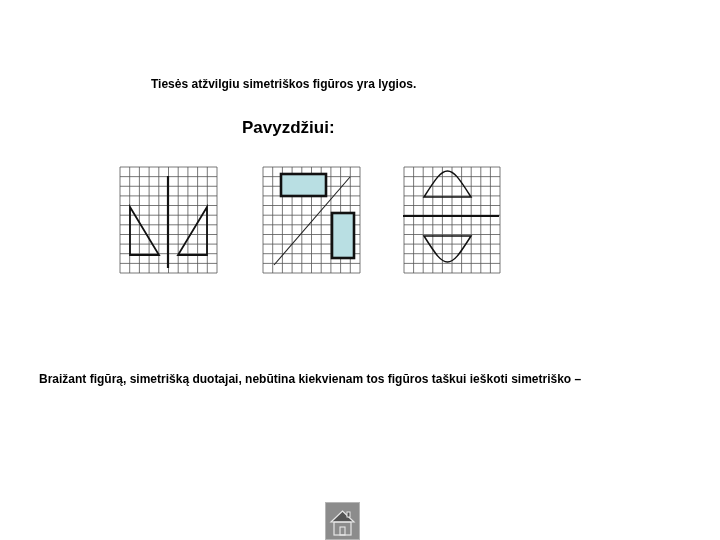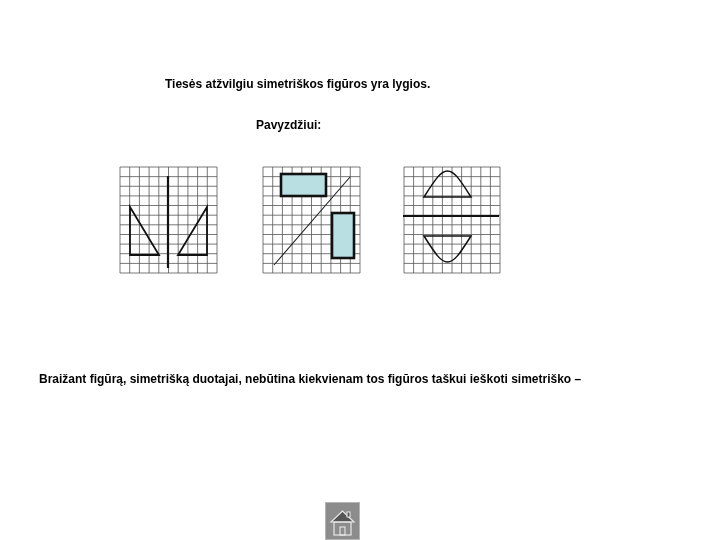--- a/index.html
+++ b/index.html
@@ -1,22 +1,22 @@
 <!DOCTYPE html>
 <html><head>
   <meta charset="utf-8">
   <style>
     html, body { margin: 0; padding: 0; background: #ffffff; }
     body { width: 720px; height: 540px; position: relative; overflow: hidden;
            font-family: "Liberation Sans", sans-serif; color: #000; }
     .abs { position: absolute; }
     .subtitle { left: 0; width: 594px; top: 77px; text-align: center;
                 font-size: 12px; font-weight: bold; }
-    .subtitle-inner { position: absolute; left: 165px; top: 0; white-space: nowrap; text-align: left; }
-    .heading { left: 256px; top: 118px; font-size: 12px; font-weight: bold; white-space: nowrap; }
+    .subtitle-inner { position: absolute; left: 151px; top: 0; white-space: nowrap; text-align: left; }
+    .heading { left: 242px; top: 118px; font-size: 17px; font-weight: bold; white-space: nowrap; }
     .para { left: 39px; top: 369px; font-size: 12px; font-weight: bold; line-height: 20px; white-space: nowrap; }
     .figure { position: absolute; }
     .home-btn { left: 325px; top: 502px; width: 35px; height: 38px; background: #8c8c8c;
                 border: 1px solid #b5b5b5; box-sizing: border-box; cursor: pointer; }
   </style>
 </head>
 <body>
 
 <div class="abs subtitle">
   <span class="subtitle-inner">Tiesės atžvilgiu simetriškos figūros yra lygios.</span>

